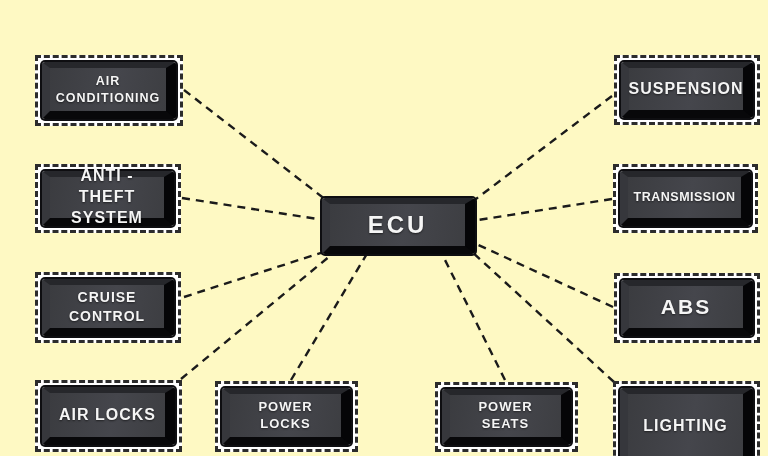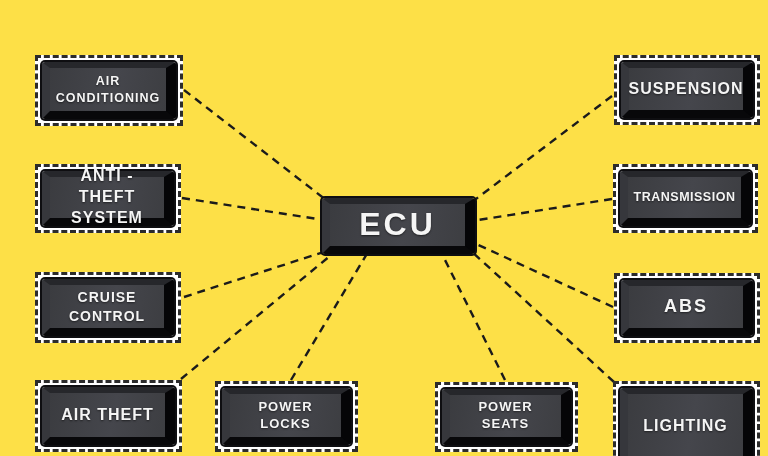--- a/index.html
+++ b/index.html
@@ -1,17 +1,17 @@
 <!DOCTYPE html>
 <html><head>
 <meta charset="utf-8">
 <style>
   html,body{margin:0;padding:0;background:#ffffff;}
   .stage{
-    position:relative;width:768px;height:456px;background:#fde047;overflow:hidden;
+    position:relative;width:768px;height:456px;background:#fef9c3;overflow:hidden;
     font-family:"Liberation Sans", sans-serif;
   }
   .connectors{position:absolute;left:0;top:0;z-index:0;}
   .node{
     position:absolute;z-index:1;box-sizing:border-box;
     border:3px dashed #2c2c2c;padding:4px;background:#ffffff;
   }
   .keycap{
     width:100%;height:100%;box-sizing:border-box;
     border-style:solid;border-width:6px 10px 8px 8px;
@@ -27,22 +27,22 @@
     white-space:pre-line;text-shadow:0 1px 2px rgba(0,0,0,.55);
   }
   .hub{
     position:absolute;z-index:1;left:322px;top:198px;width:153px;height:56px;
   }
   .fs12{font-size:12.5px;}
   .fs13{font-size:16px;}
   .fs14{font-size:14px;}
   .fs15{font-size:13px;}
   .fs16{font-size:16px;}
-  .fs19{font-size:18px;letter-spacing:2px;}
-  .fs30{font-size:32px;letter-spacing:3px;}
+  .fs19{font-size:21px;letter-spacing:2px;}
+  .fs30{font-size:24px;letter-spacing:3px;}
   .ls05{letter-spacing:0.5px;}
   
   .n-ac{left:35px;top:55px;width:148px;height:71px;}
   .n-anti{left:35px;top:164px;width:146px;height:69px;}
   .n-cruise{left:35px;top:272px;width:146px;height:71px;}
   .n-airbags{left:35px;top:380px;width:147px;height:72px;}
   .n-plocks{left:215px;top:381px;width:143px;height:71px;}
   .n-pseats{left:435px;top:382px;width:143px;height:70px;}
   .n-susp{left:614px;top:55px;width:146px;height:70px;}
   .n-trans{left:613px;top:164px;width:145px;height:69px;}
@@ -85,21 +85,21 @@
 
   <div class="node n-anti">
     <div class="keycap">
       <span class="btn-label fs13">ANTI - THEFT
 SYSTEM</span>
     </div>
   </div>
 
   <div class="node n-airbags">
     <div class="keycap">
-      <span class="btn-label fs16">AIR THEFT</span>
+      <span class="btn-label fs16">AIR LOCKS</span>
     </div>
   </div>
 
   <div class="node n-plocks">
     <div class="keycap">
       <span class="btn-label fs15">POWER
 LOCKS</span>
     </div>
   </div>
 

